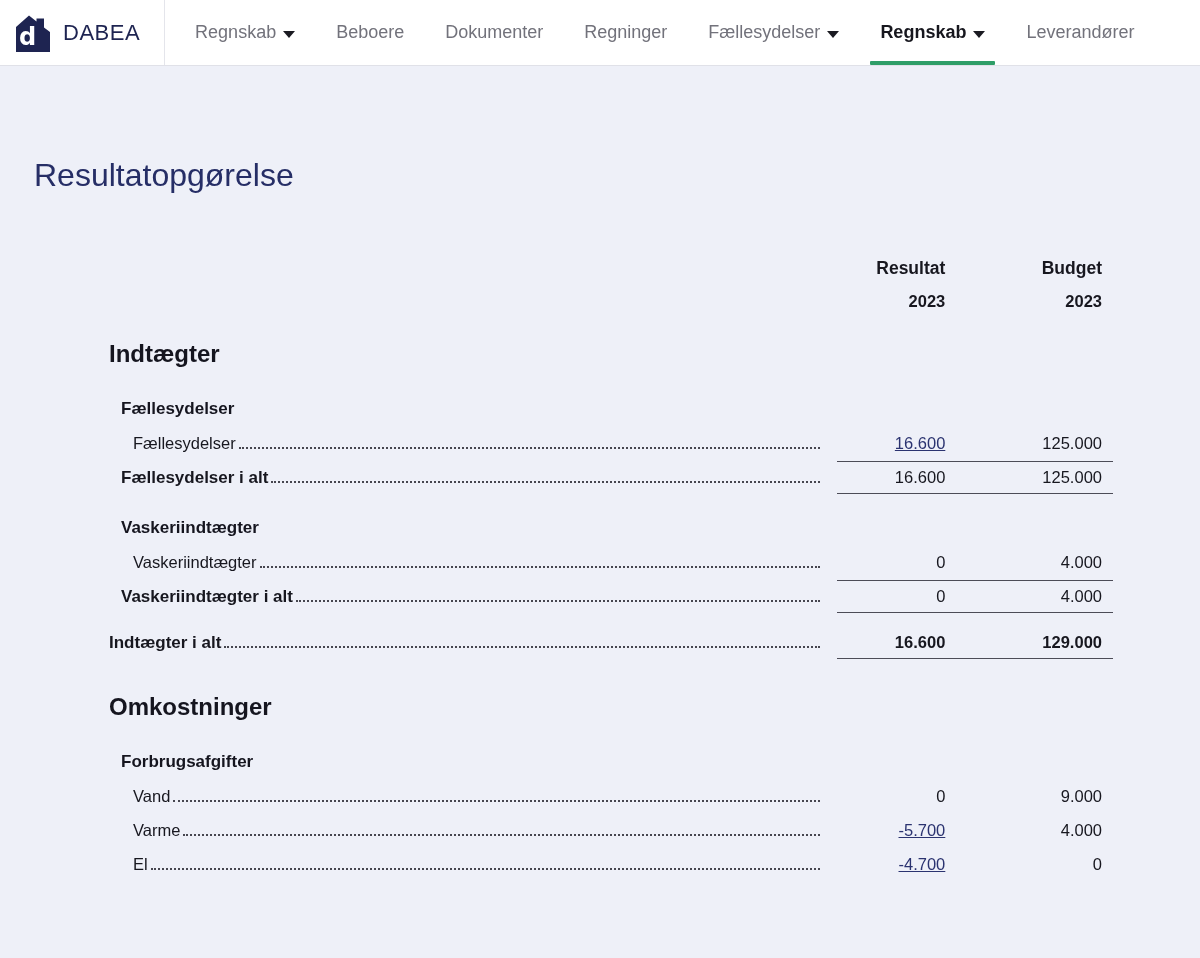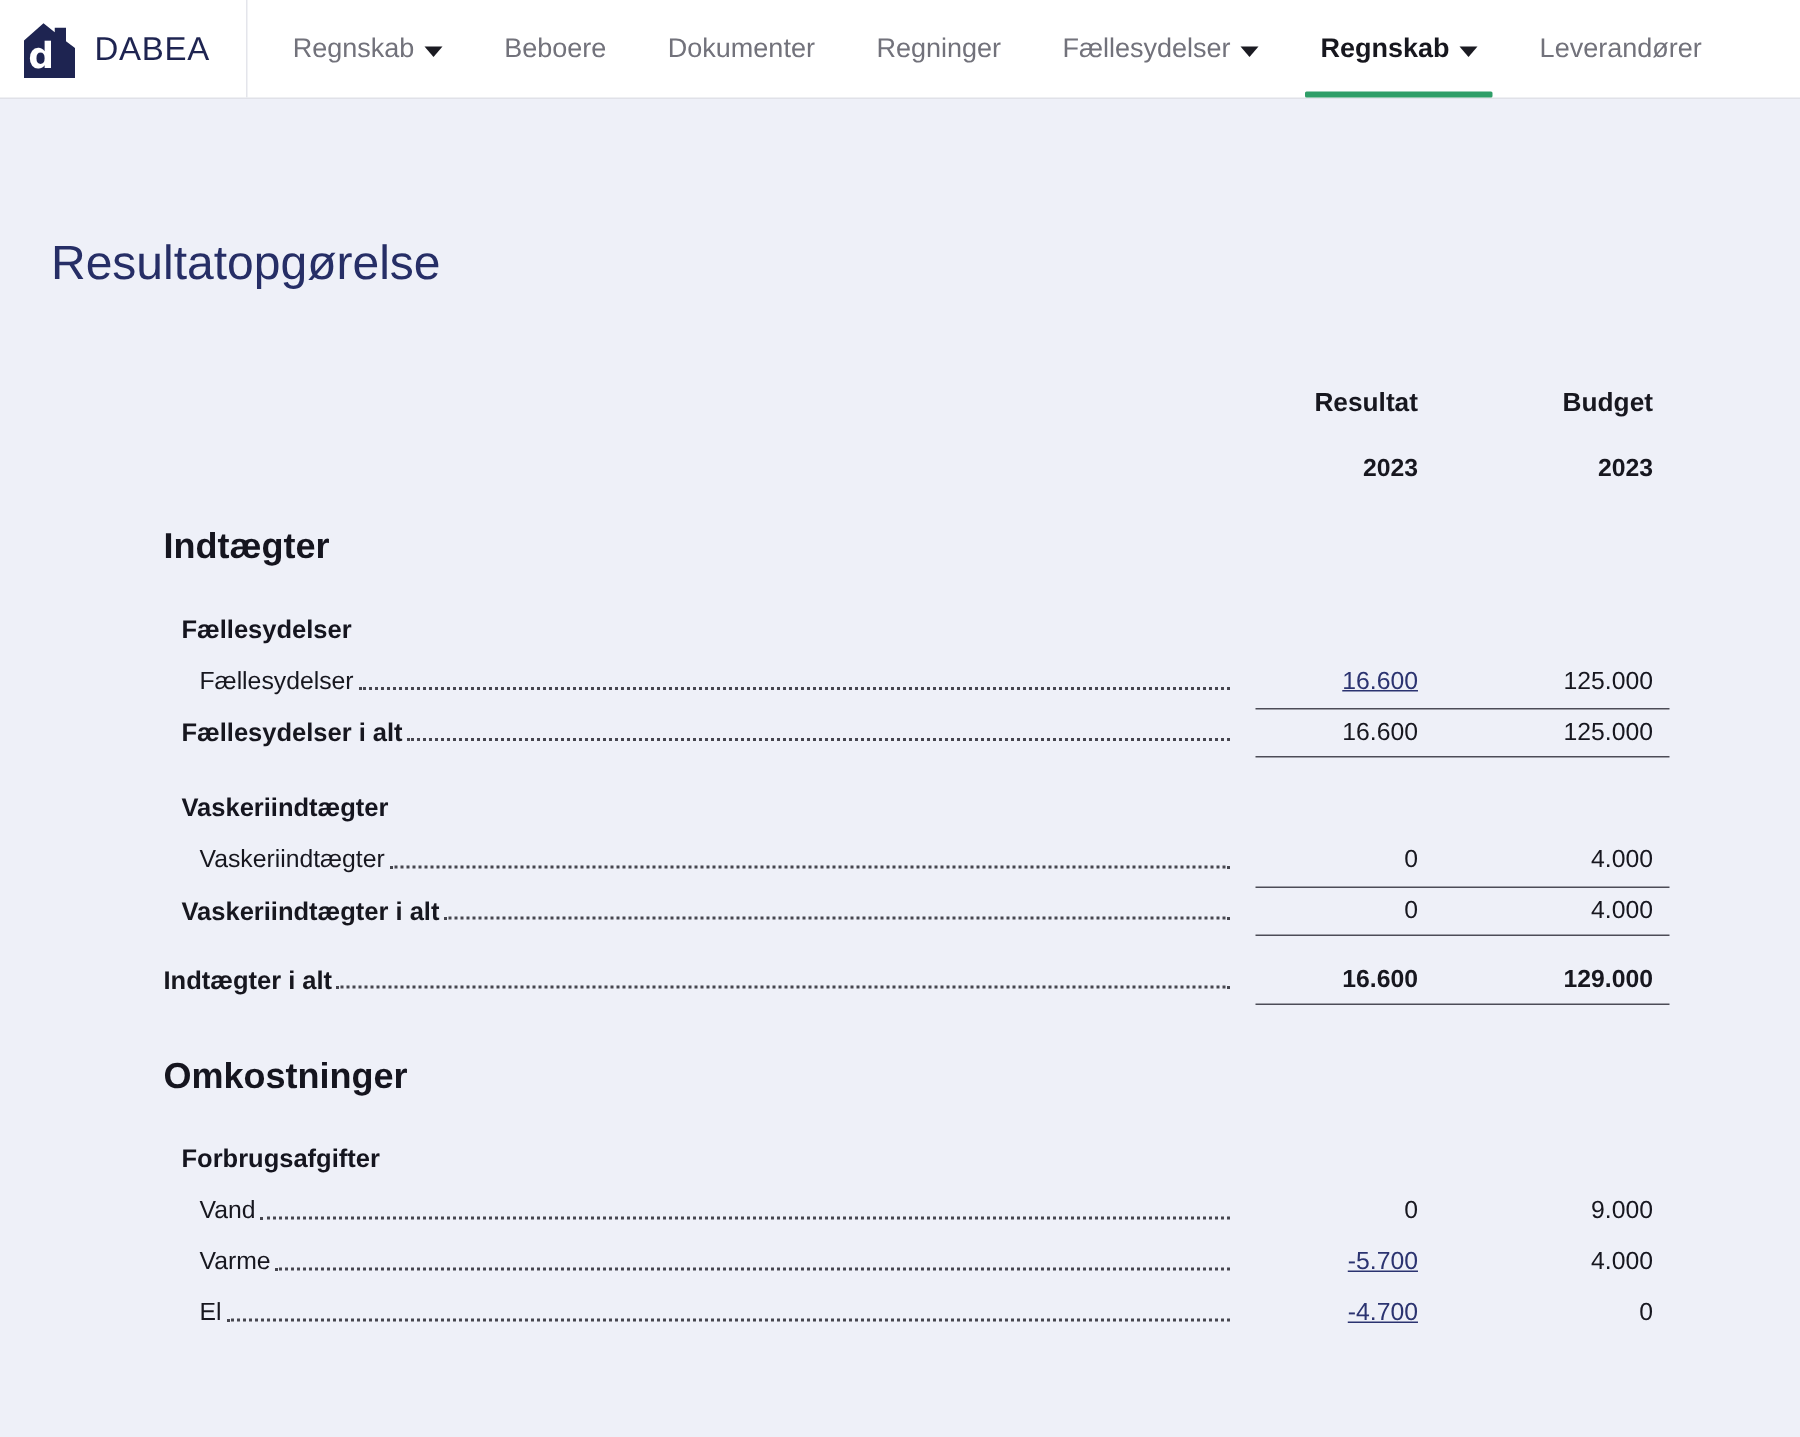--- a/index.html
+++ b/index.html
@@ -65,21 +65,21 @@
 
   
   .report { margin:0 63px 0 85px; }  
   .vals { width:276px; display:flex; flex:none;gap:39px; }
   .val { text-align:right; font-size:16.5px; color:#17171f; }
   .val-res { width:127px; }
   .val-bud { width:149px; padding-right:11px; }
   .col-headers, .year-row { display:flex; justify-content:flex-end; }
   .col-headers { margin-top:64px; }
   .col-headers .val { font-weight:bold; font-size:17.5px; }
-  .year-row { margin-top:24px; }
+  .year-row { margin-top:13px; }
   .year-row .val { font-weight:bold; font-size:16.5px; }
 
   .section-heading {
     margin:28px 0 0; font-size:24px; font-weight:bold; color:#15151f;
     line-height:29px;
   }
   .section + .section .section-heading { margin-top:40px; }
   .group-name {
     margin:31px 0 0 12px; font-size:17px; font-weight:bold; color:#15151f;
     line-height:20px;

